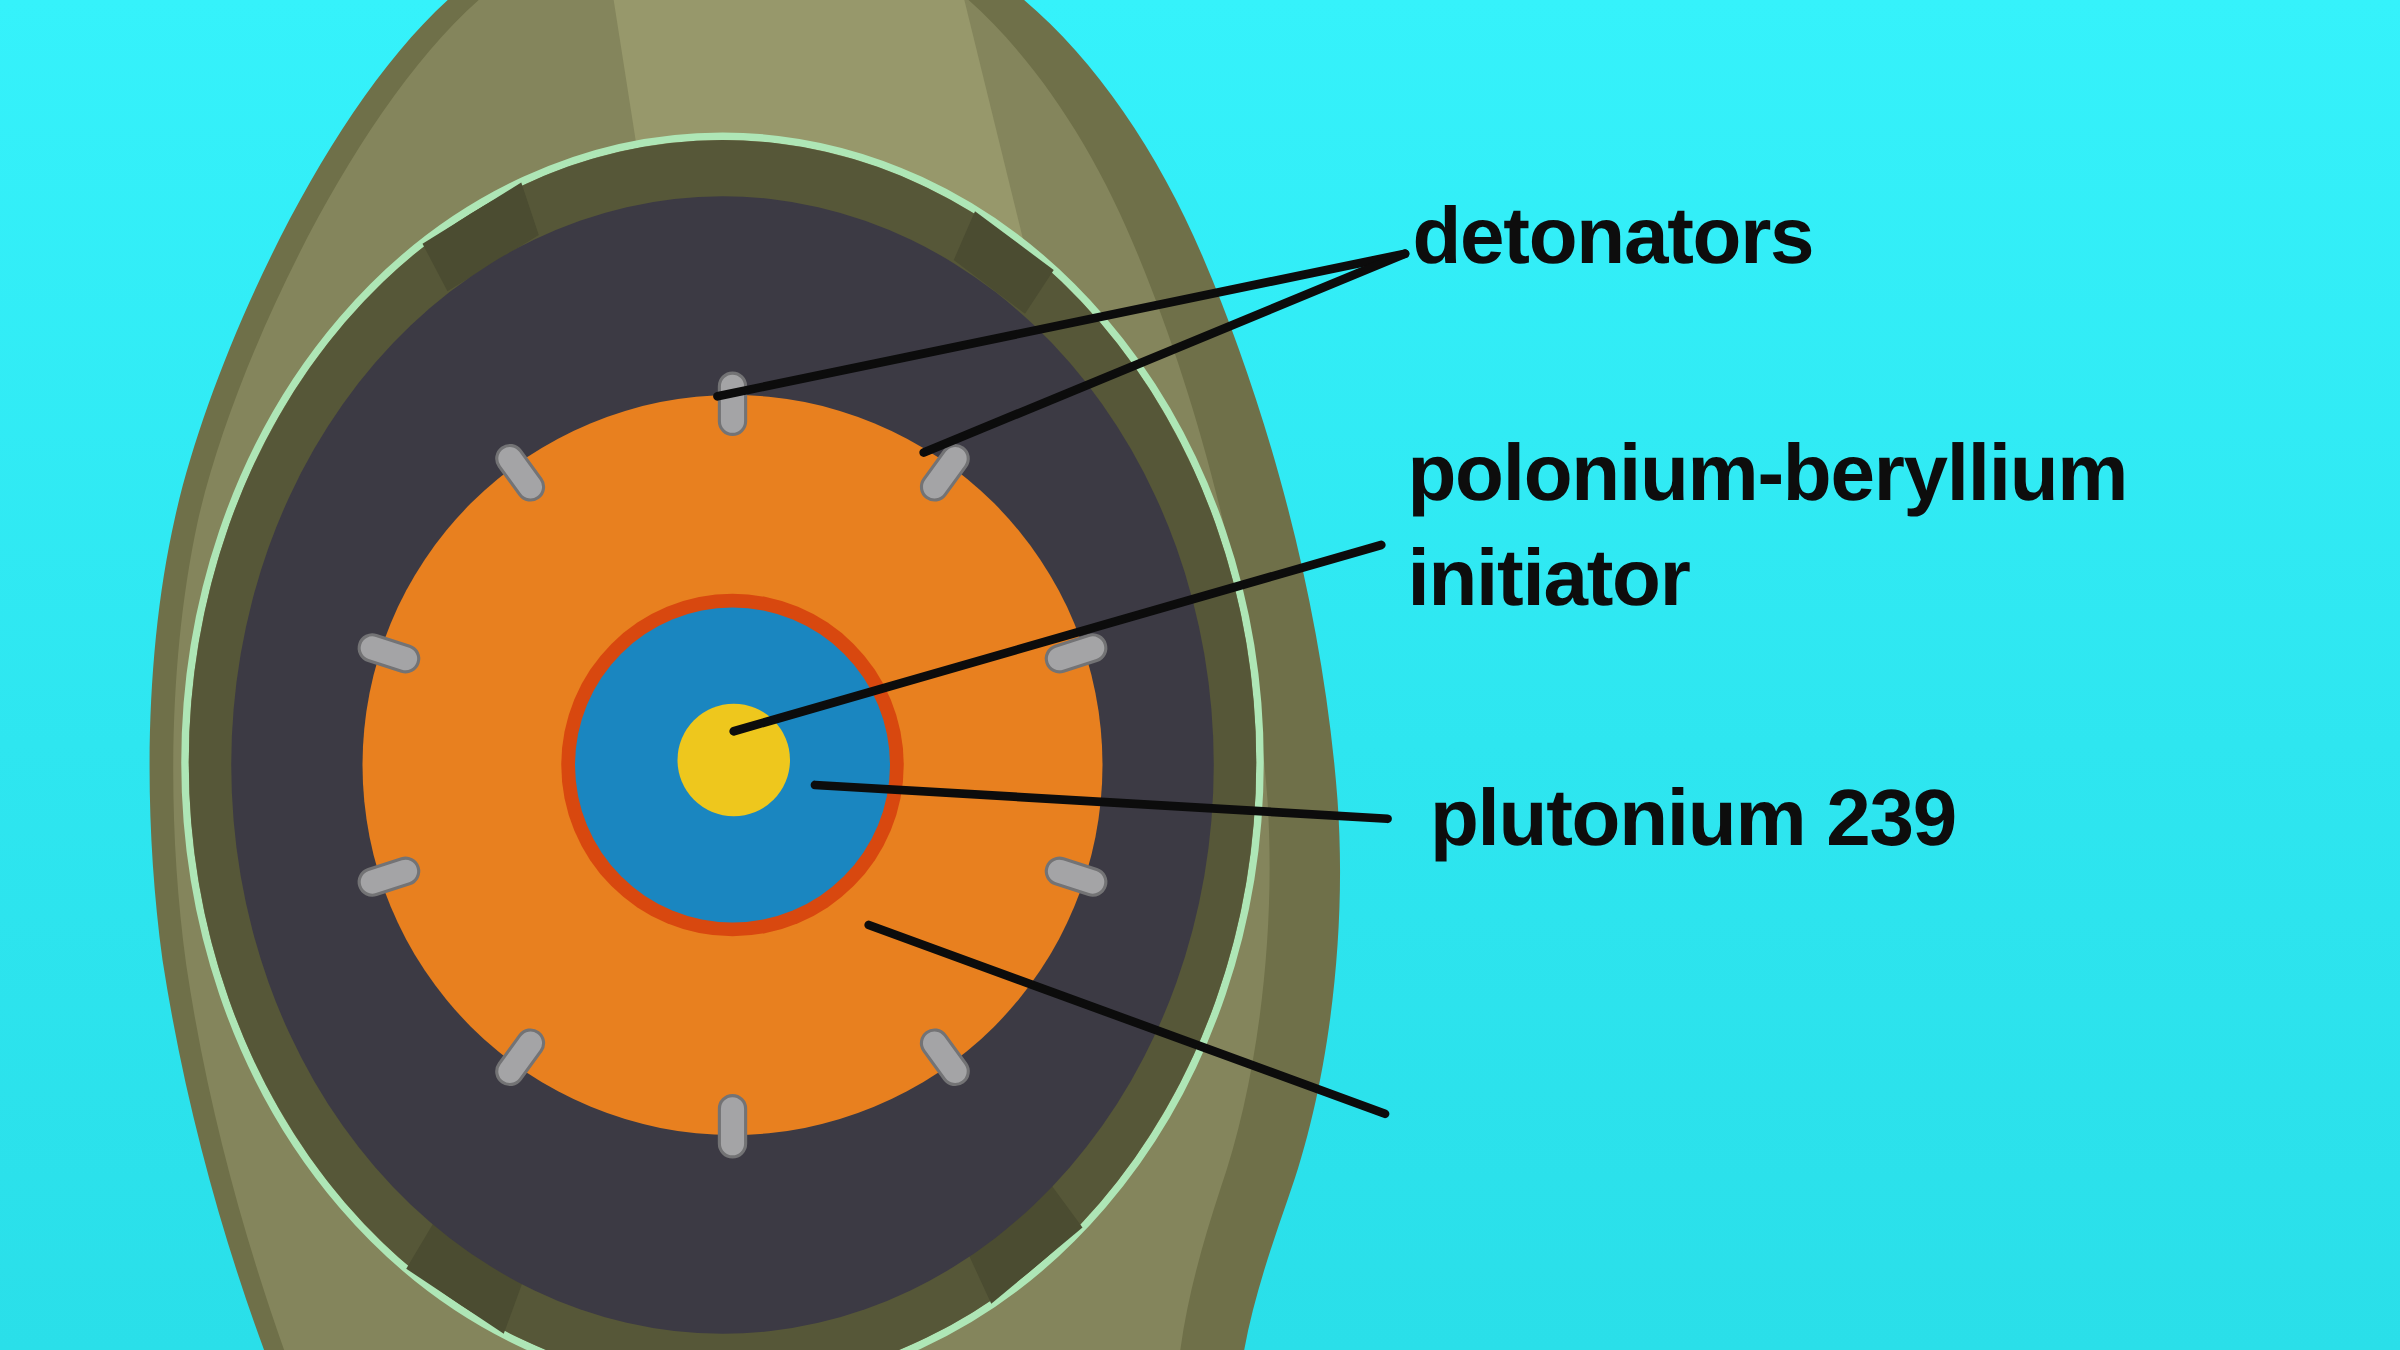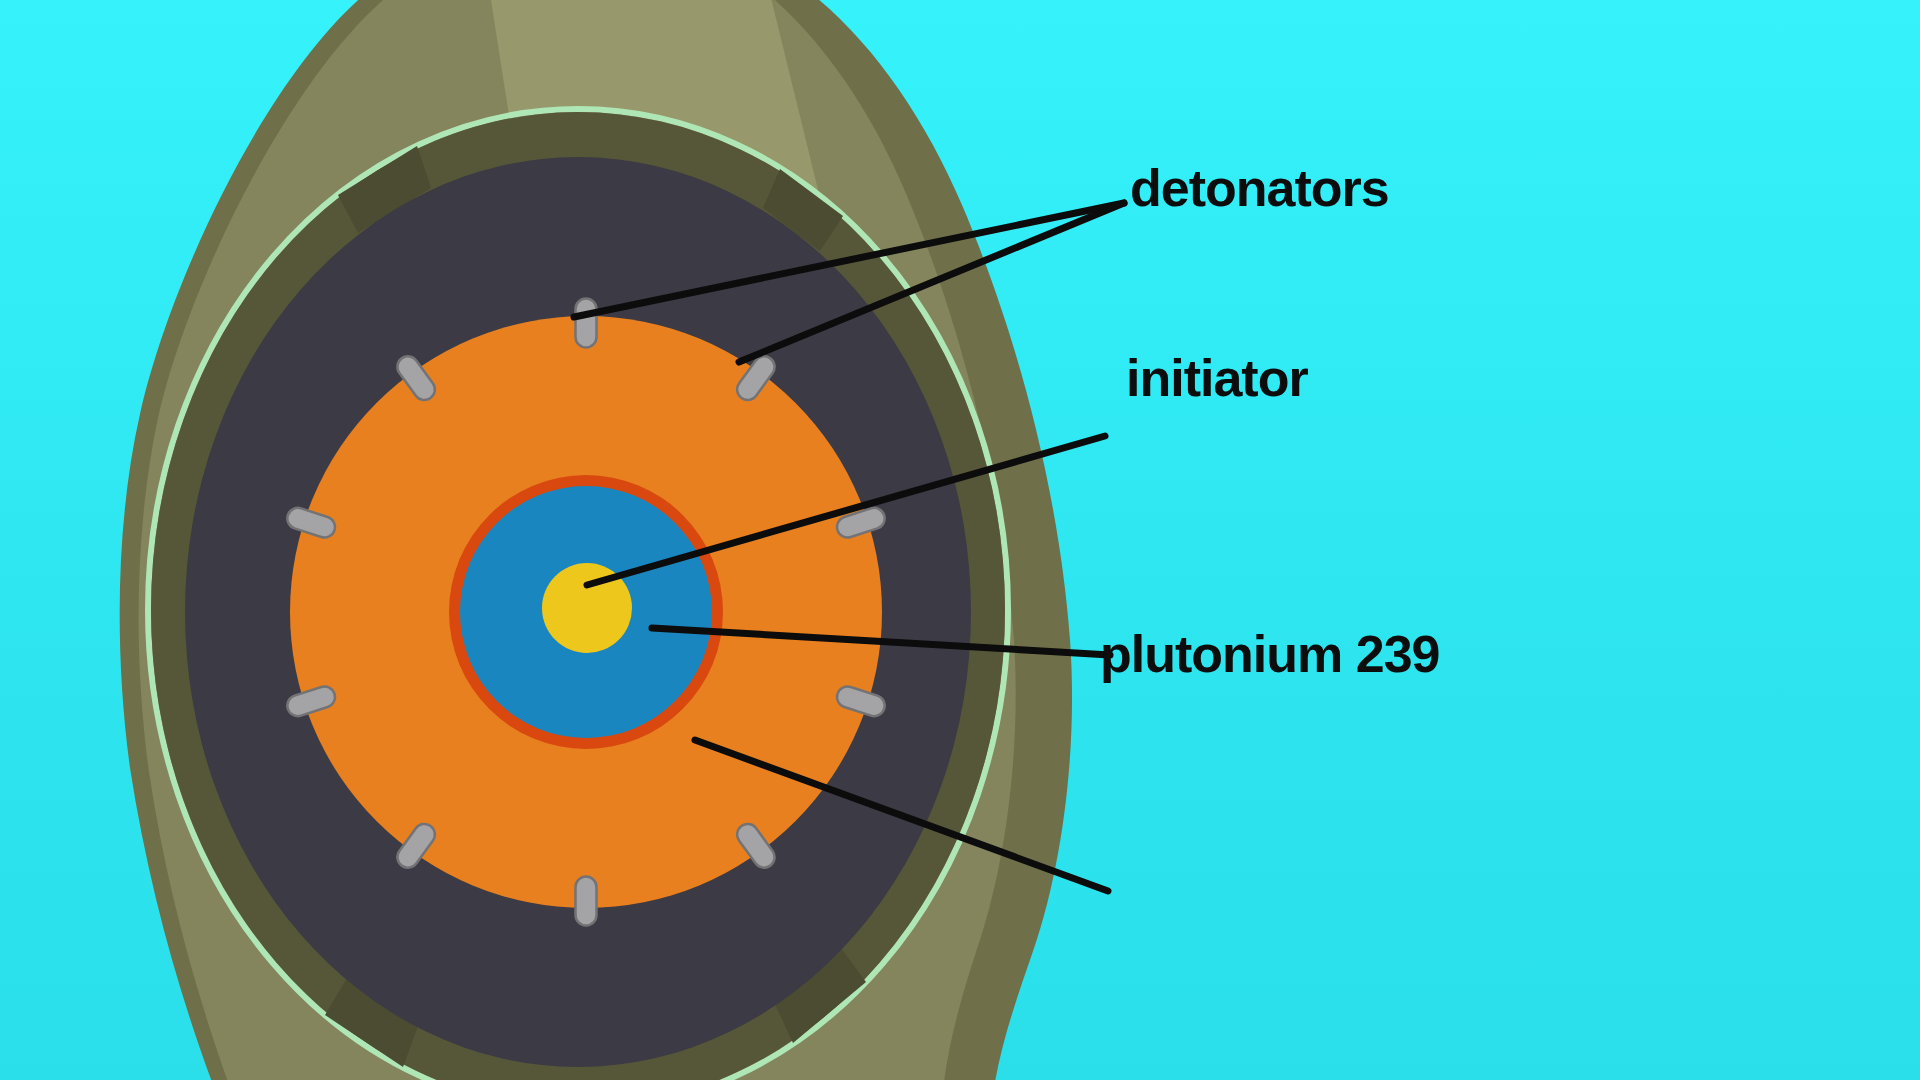--- a/index.html
+++ b/index.html
@@ -21,26 +21,26 @@
   .interior{fill:var(--interior_charcoal);}
   .explosive{fill:var(--explosive_orange);}
   .tamper{fill:var(--tamper_red);}
   .pit{fill:var(--plutonium_blue);}
   .initiator{fill:var(--initiator_yellow);}
   .peg{fill:var(--peg_fill);stroke:var(--peg_stroke);stroke-width:2.5;}
   .leader{stroke:var(--line_black);stroke-width:7;stroke-linecap:round;fill:none;}
 
   .label{
     position:absolute;color:var(--label_black);
-    font-weight:700;font-size:52px;line-height:84px;letter-spacing:-1px;
+    font-weight:700;font-size:64px;line-height:84px;letter-spacing:-1px;
     white-space:nowrap;
   }
   #label-detonators{left:1130px;top:146px;}
   #label-initiator{left:1126px;top:336px;}
-  #label-plutonium{left:1100px;top:612px;}
+  #label-plutonium{left:1144px;top:612px;}
   #label-explosive{left:1122px;top:850px;}
 </style>
 </head>
 <body>
 
 <div class="stage">
 
   <svg class="diagram" width="1920" height="1080" viewBox="0 0 1920 1080">
 
     <path class="casing-outer" d="M 365 -6 L 812 -6
@@ -104,20 +104,21 @@
         <line x1="1110" y1="655" x2="652" y2="628" class="leader"></line>
         <line x1="1108" y1="891" x2="695" y2="740" class="leader"></line>
       </g>
   </svg>
 
   <div class="label" id="label-detonators">
     <span>detonators</span>
   </div>
 
   <div class="label" id="label-initiator">
+    <div>polonium-beryllium</div>
     <div>initiator</div>
   </div>
 
   <div class="label" id="label-plutonium">
     <span>plutonium 239</span>
   </div>
 
 
 </div>
 

